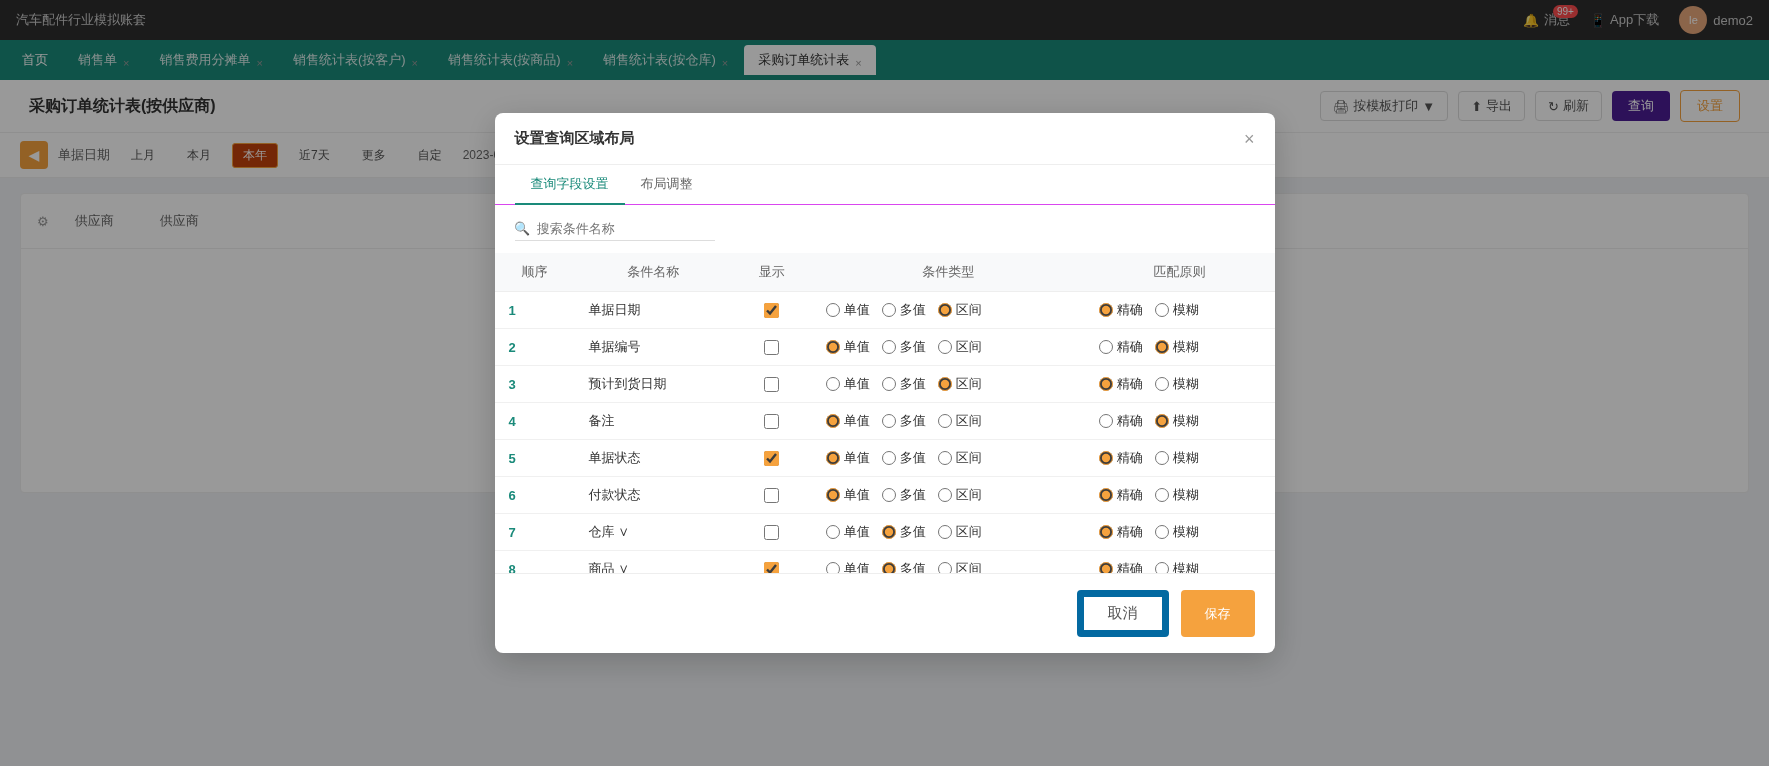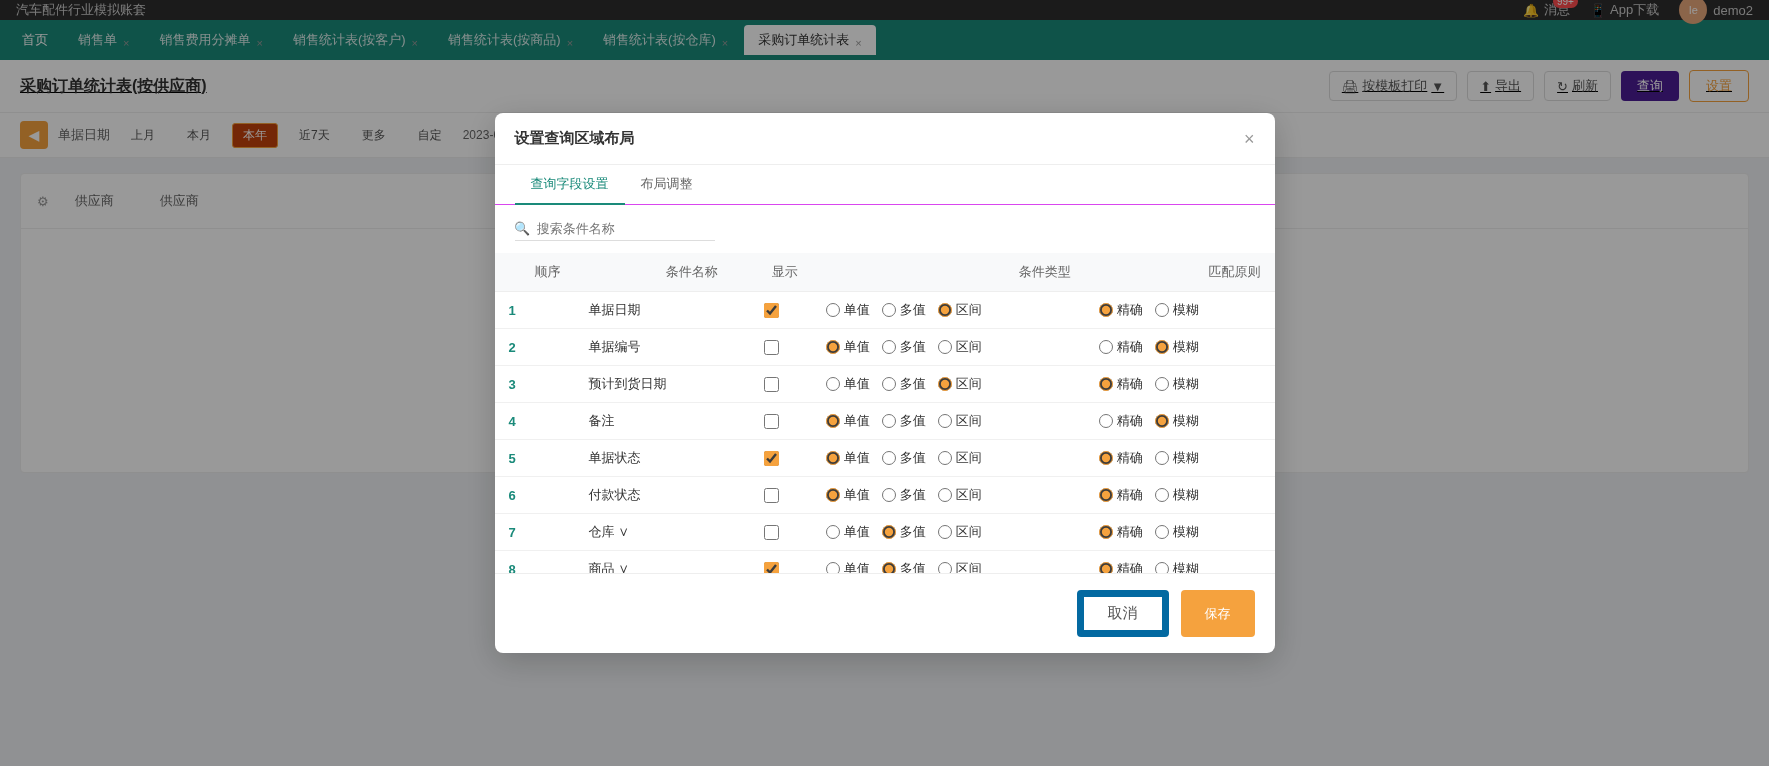--- a/index.html
+++ b/index.html
@@ -1,21 +1,21 @@
 <!DOCTYPE html>
 <html><head>
   <meta charset="utf-8">
   <style>
     * { box-sizing: border-box; margin: 0; padding: 0; }
     body { font-family: 'Microsoft YaHei', Arial, sans-serif; font-size: 13px; background: #f0f2f5; }
 
     
     .top-bar {
       background: #2d2d2d;
-      height: 20px;
+      height: 40px;
       display: flex;
       align-items: center;
       justify-content: space-between;
       padding: 0 16px;
       color: #ccc;
     }
     .top-bar-left { font-size: 13px; }
     .top-bar-right { display: flex; align-items: center; gap: 20px; font-size: 13px; }
     .notification-btn { display: flex; align-items: center; gap: 4px; cursor: pointer; position: relative; }
     .badge {
@@ -55,26 +55,25 @@
       white-space: nowrap;
       display: flex; align-items: flex-end; gap: 6px;
     }
     .tab.active { background: #fff; color: #333; }
     .tab-close { font-size: 11px; color: #999; }
     .tab-home { color: white; }
 
     
     .page-header {
       background: #fff;
-      padding: 10px 20px;
+      padding: 10px 29px;
       border-bottom: 1px solid #eee;
       display: flex;
       align-items: center;
       justify-content: space-between;
-      text-decoration: underline;
     }
     .page-title { font-size: 16px; font-weight: bold; color: #333; }
     .header-actions { display: flex; align-items: center; gap: 10px; }
     .btn-print, .btn-export, .btn-refresh {
       display: flex; align-items: center; gap: 4px;
       padding: 5px 12px; border-radius: 4px;
       cursor: pointer; font-size: 13px; border: 1px solid #ddd;
       background: #fff; color: #555;
     }
     .btn-query {
@@ -206,21 +205,21 @@
       border-collapse: collapse;
       font-size: 13px;
     }
     .fields-table thead tr {
       background: #f8f9fa;
     }
     .fields-table th {
       padding: 10px 14px;
       color: #666;
       font-weight: 500;
-      text-align: right;
+      text-align: center;
       border-bottom: 1px solid #eee;
     }
     .fields-table td {
       padding: 9px 14px;
       border-bottom: 1px solid #f0f0f0;
       color: #333;
     }
     .row-num { color: #1a8a7a; font-weight: 600; }
 
     

